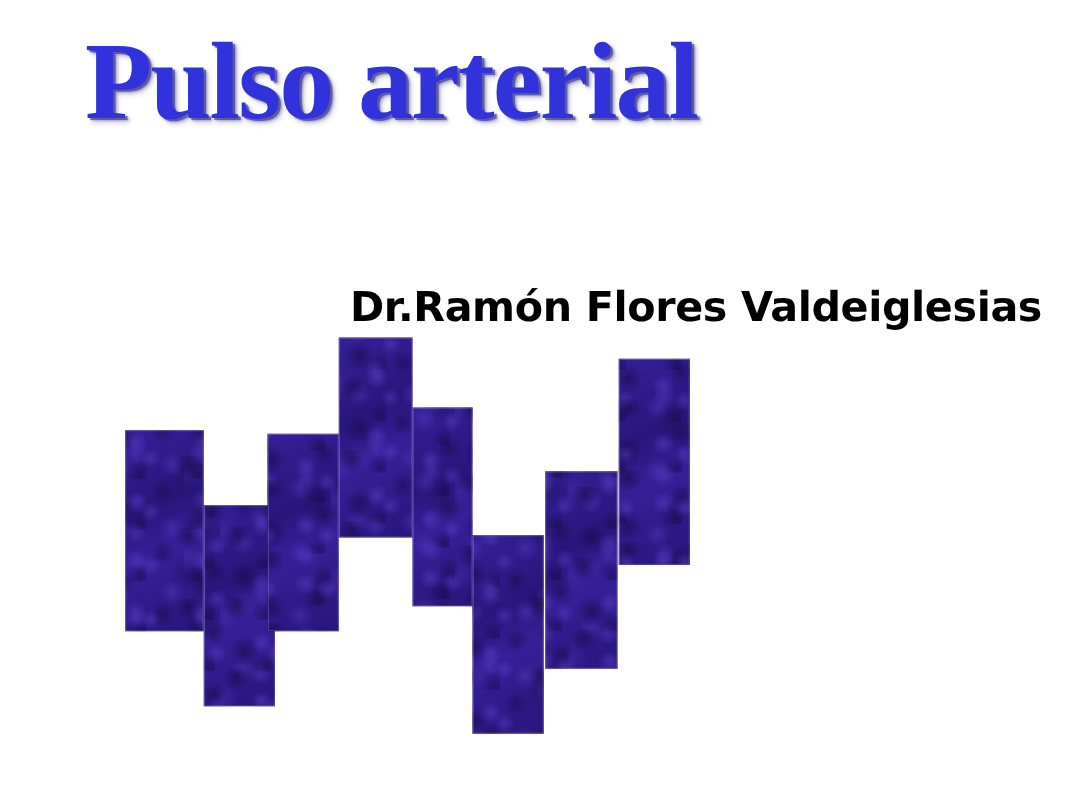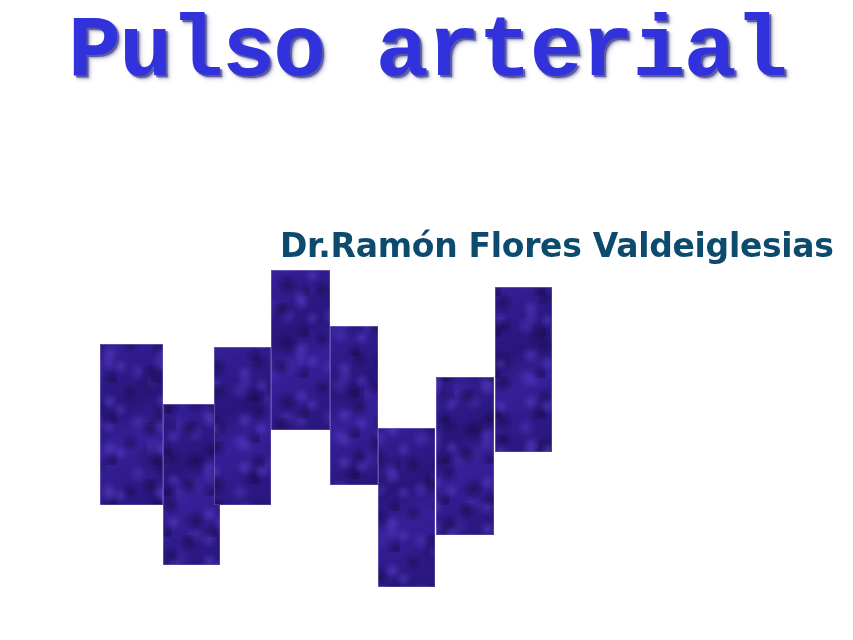--- a/index.html
+++ b/index.html
@@ -16,23 +16,23 @@
     width: 853px;
     height: 640px;
     background: #ffffff;
     overflow: hidden;
   }
 
   
   #slide-title {
     position: absolute;
     left: 68px;
-    top: 4px;
+    top: 18px;
     width: 600px;
-    font-family: Liberation Mono, monospace;
+    font-family: Liberation Serif, serif;
     font-weight: 700;
     font-size: 88px;
     line-height: 96px;
     letter-spacing: -1.5px;
     color: #3232dc;
     white-space: nowrap;
     text-shadow:
        2px 2px 0 rgba(40,40,120,0.55),
        3px 3px 2px rgba(60,60,140,0.40),
        4px 4px 4px rgba(90,90,160,0.25);
@@ -44,21 +44,21 @@
   #slide-subtitle {
     position: absolute;
     left: 280px;
     top: 226px;
     width: 500px;
     font-family: "DejaVu Sans", "Liberation Sans", sans-serif;
     font-weight: 700;
     font-size: 33px;
     line-height: 40px;
     letter-spacing: -0.3px;
-    color: #0c4a6e;
+    color: #000000;
     white-space: nowrap;
   }
 
   
   #bar-graphic {
     position: absolute;
     left: 0;
     top: 0;
     width: 853px;
     height: 640px;

